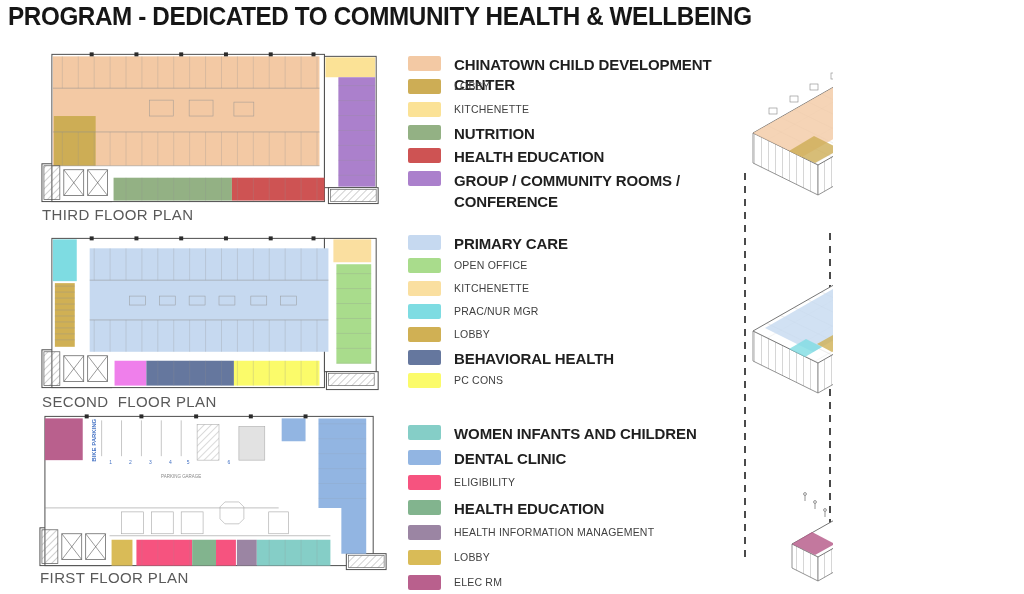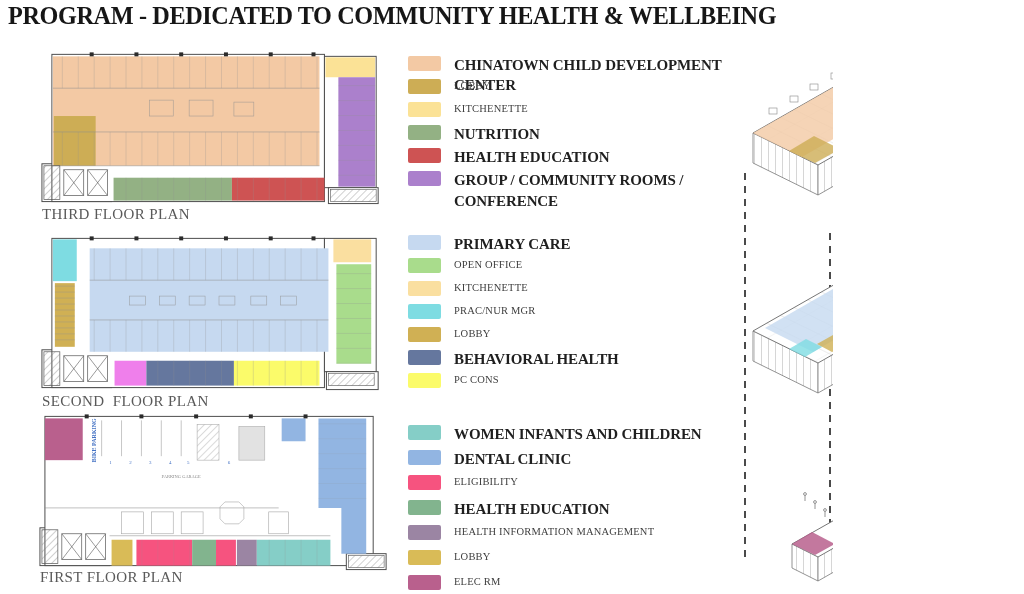--- a/index.html
+++ b/index.html
@@ -1,17 +1,17 @@
 <!DOCTYPE html>
 <html><head>
 <meta charset="utf-8">
 <style>
   html,body{margin:0;padding:0;background:#fff;}
   .stage{position:relative;width:833px;height:594px;background:#fff;overflow:hidden;
-         font-family:Liberation Serif, serif;}
+         font-family:Liberation Sans, sans-serif;}
   .title{position:absolute;left:8px;top:2px;font-size:25px;font-weight:800;color:#161616;
          letter-spacing:-0.4px;transform:scaleX(.97);transform-origin:left top;white-space:pre;}
   .plan{position:absolute;left:30px;width:378px;}
   .plan svg{display:block;width:378px;}
   .plan-label{position:absolute;left:42px;font-size:15px;color:#595959;letter-spacing:.4px;white-space:pre;}
   .legend-group{position:absolute;left:408px;width:345px;}
   .lrow{display:flex;align-items:flex-start;}
   .lrow .sw{flex:0 0 33px;height:15px;border-radius:2px;margin-right:13px;margin-top:1px;}
   .lrow .lbl{white-space:pre-line;}
   .lrow.bold{height:20px;margin-bottom:3px;}

